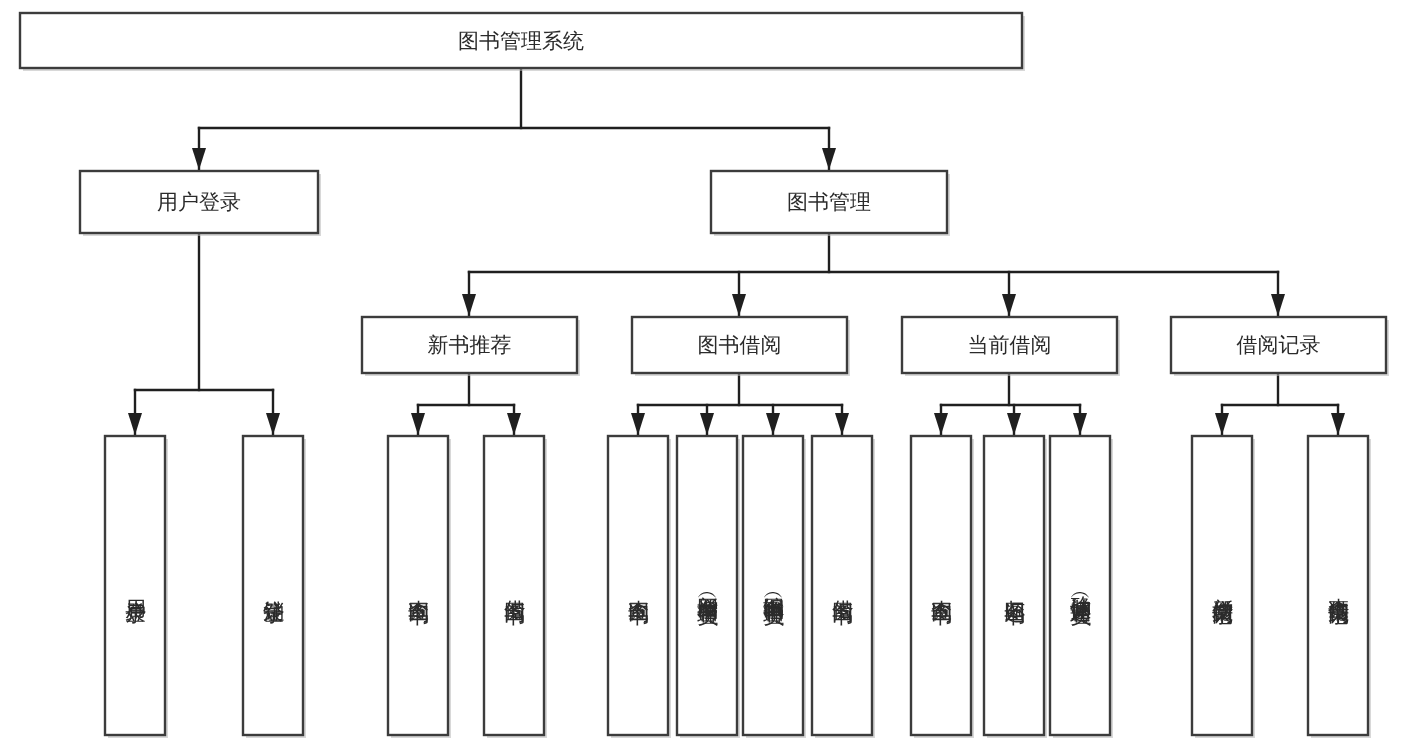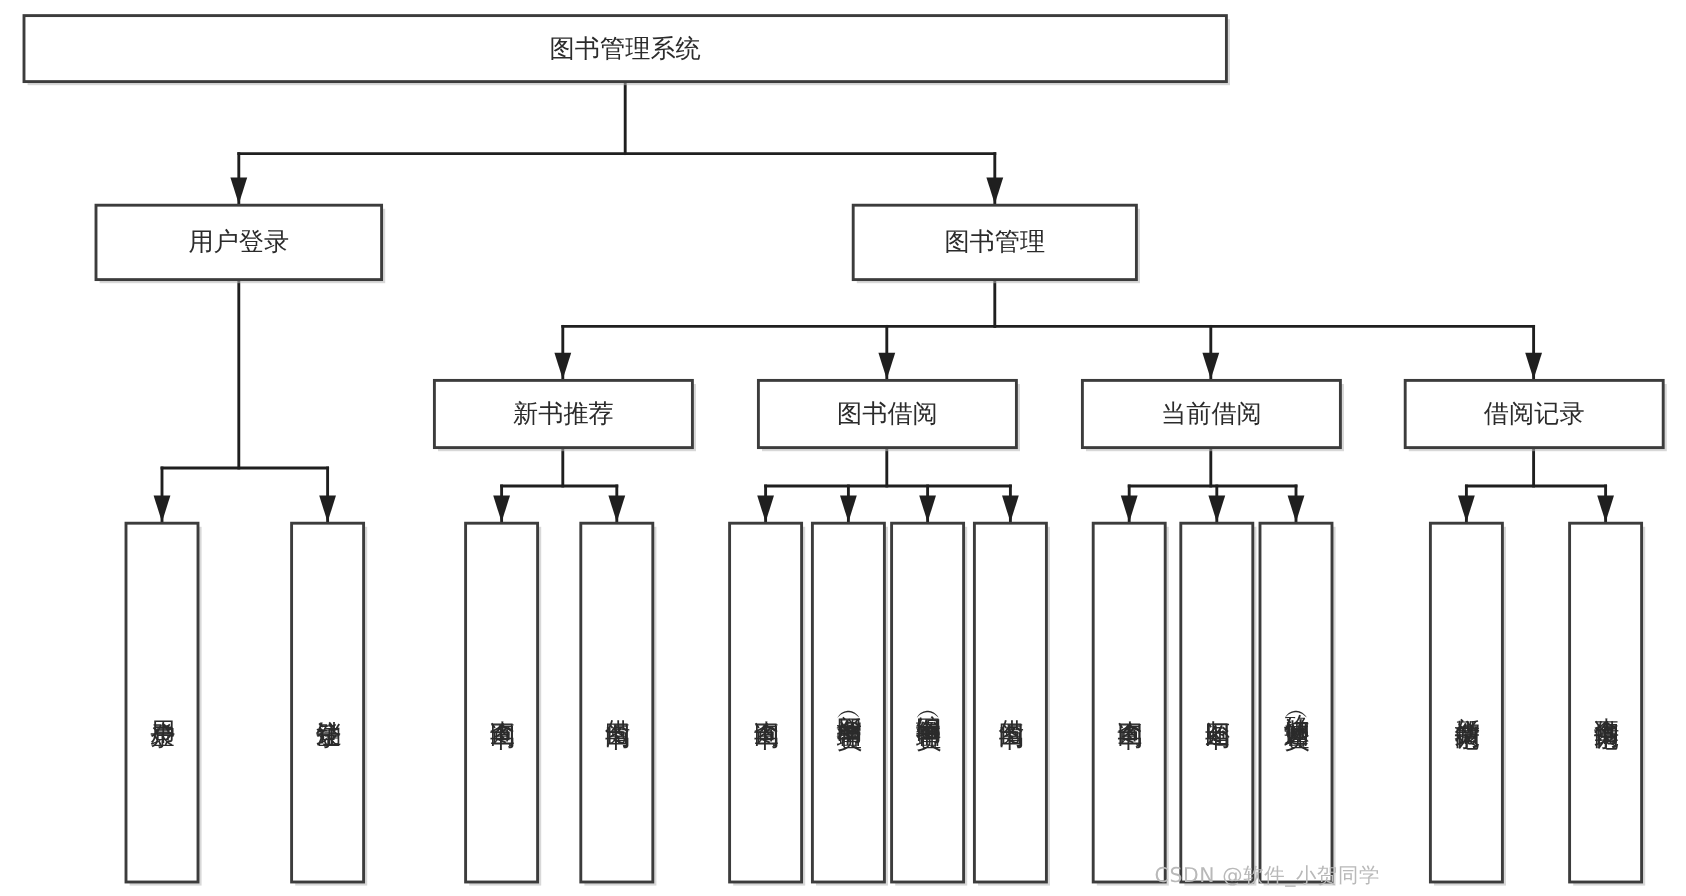--- a/index.html
+++ b/index.html
@@ -227,15 +227,14 @@
         <div class="leaf-label">确认归还（管理员）</div>
       </div>
       <div class="leaf-label-wrap" style="left: 1192px; top: 436px; width: 60px; height: 299px;">
         <div class="leaf-label">新增借阅记录</div>
       </div>
       <div class="leaf-label-wrap" style="left: 1308px; top: 436px; width: 60px; height: 299px;">
         <div class="leaf-label">查询借阅记录</div>
       </div>
     </div>
 
-  <div class="watermark">CSDN @软件_小贺同学</div>
 
 </div>
 
 </body></html>

